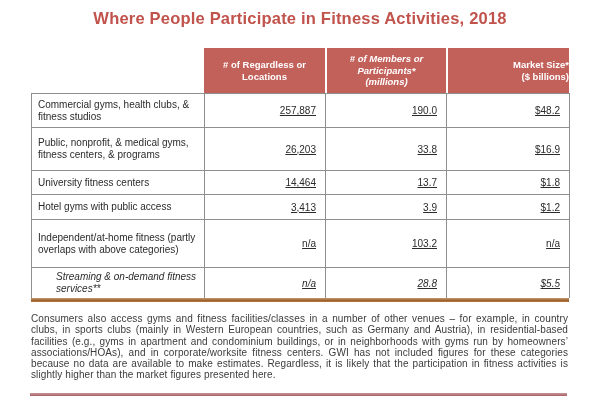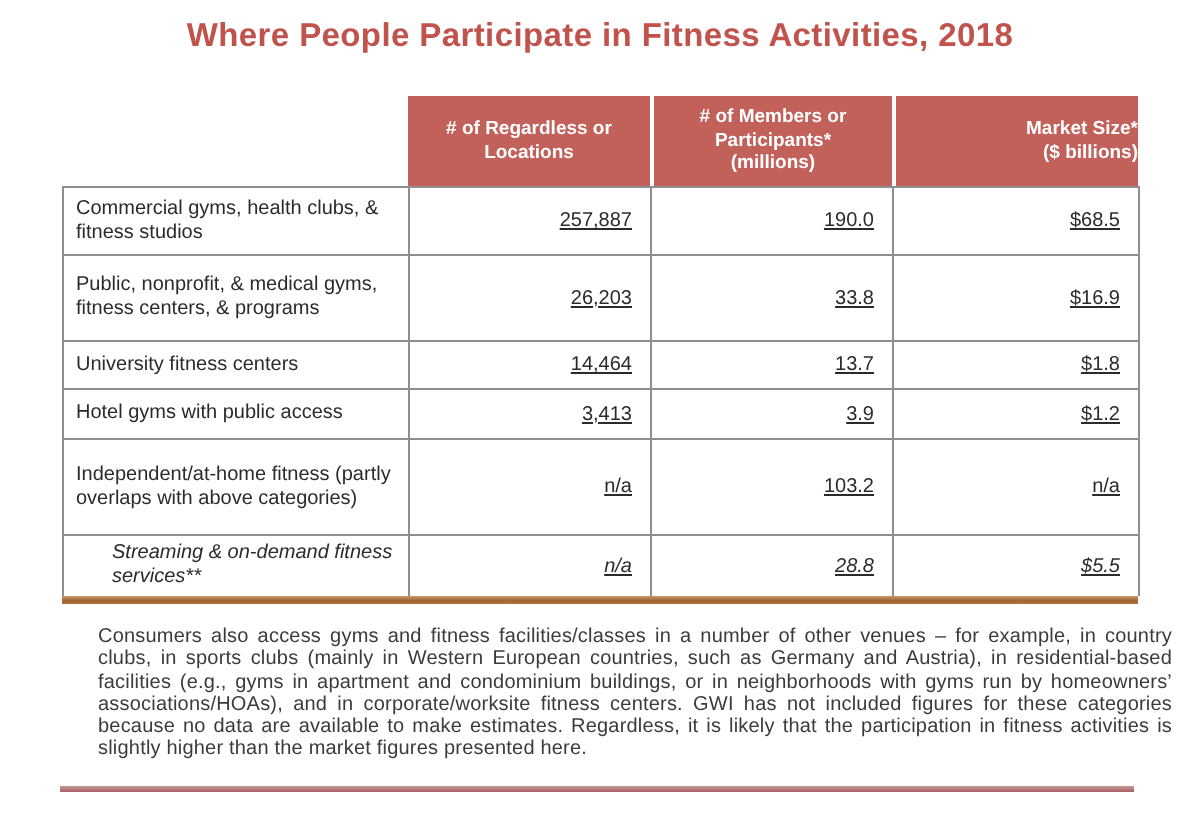--- a/index.html
+++ b/index.html
@@ -14,41 +14,41 @@
   .tablewrap { position:absolute; left:31px; top:48px; width:538px; }
   .header-row { display:flex; height:45px; }
   .hspacer { width:173px; }
   .hcell {
     box-sizing:border-box; background:#c2605a; color:#ffffff; font-weight:bold;
     font-size:9.5px; line-height:11.5px; display:flex; flex-direction:column;
     align-items:center; justify-content:center; text-align:center;
   }
   .hcell span { display:block; }
   .hcell.c2 { width:121px; }
-  .hcell.c3 { width:121px; border-left:2px solid #ffffff; }
+  .hcell.c3 { width:121px; border-left:2px solid #ffffff;font-style:italic; }
   .hcell.c4 { width:123px; border-left:2px solid #ffffff;align-items:flex-end; }
   table.body { width:538px; border-collapse:collapse; table-layout:fixed; }
   table.body td {
     border:1px solid #8f8f8f; font-size:10px; vertical-align:middle; color:#2b2b2b;
   }
   td.lab { padding:2px 5px 2px 6px; line-height:12px; }
   td.num { text-align:right; padding-right:9px;text-decoration:underline; }
   tr.r1 td { height:29px; }
   tr.r2 td { height:38px; }
   tr.r3 td { height:35px; }
   tr.r4 td { height:19px; }
   tr.r5 td { height:20px;margin-left:16px; }
   tr.r6 td { height:43px; }
   tr.r7 td { height:26px; }
   tr.streaming td { font-style:italic; }
   tr.streaming td.lab { padding-left:24px; }
   table.body tr:last-child td { border-bottom:0; }
   .brown-rule { height:4px; background:linear-gradient(180deg,#c99a6e 0%, #9c622f 60%, #b5793f 100%); }
   .footnote {
-    position:absolute; left:49px; top:313px; width:537px; margin:0;
+    position:absolute; left:31px; top:313px; width:537px; margin:0;
     text-align:justify; font-size:10px; line-height:11.3px; letter-spacing:0.1px; color:#3b3b3b;
   }
   .bottom-rule {
     position:absolute; left:30px; top:393px; width:537px; height:3px;
     background:linear-gradient(180deg,#c59a9b 0%, #a95f62 100%);
   }
 </style>
 </head>
 <body>
 
@@ -80,21 +80,21 @@
         <col style="width:173px">
           <col style="width:121px">
           <col style="width:121px">
           <col style="width:123px">
       </colgroup>
       <tbody>
         <tr class="r1">
           <td class="lab">Commercial gyms, health clubs, &amp; fitness studios</td>
           <td class="num">257,887</td>
           <td class="num">190.0</td>
-          <td class="num">$68.5</td>
+          <td class="num">$48.2</td>
         </tr>
         <tr class="r2">
           <td class="lab">Public, nonprofit, &amp; medical gyms, fitness centers, &amp; programs</td>
           <td class="num">26,203</td>
           <td class="num">33.8</td>
           <td class="num">$16.9</td>
         </tr>
         <tr class="r4">
           <td class="lab">University fitness centers</td>
           <td class="num">14,464</td>

